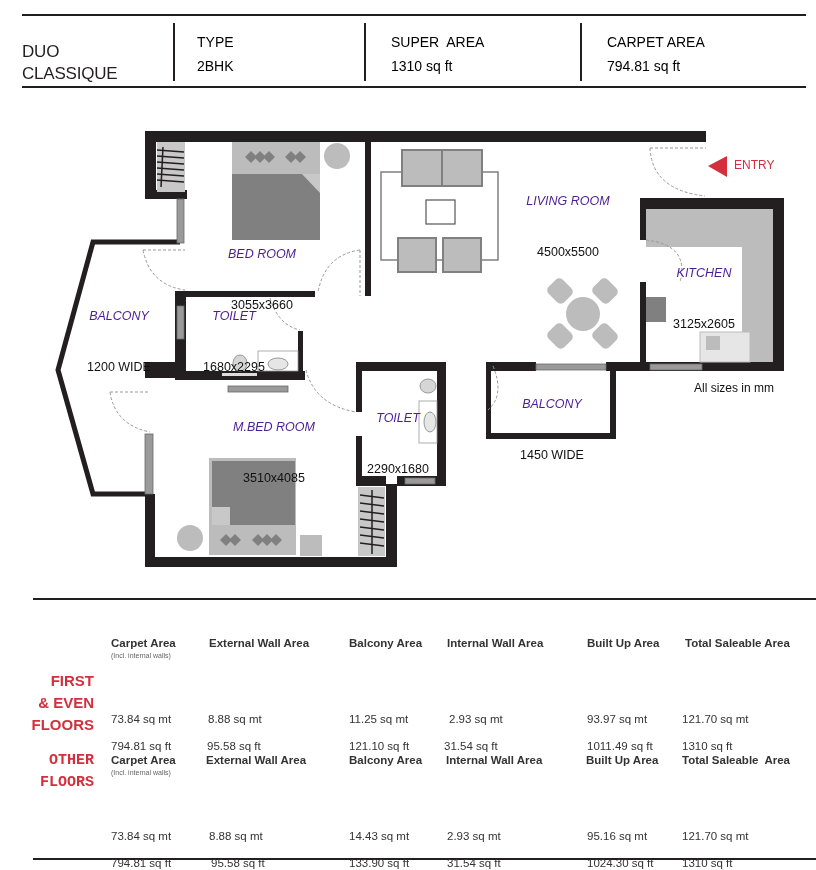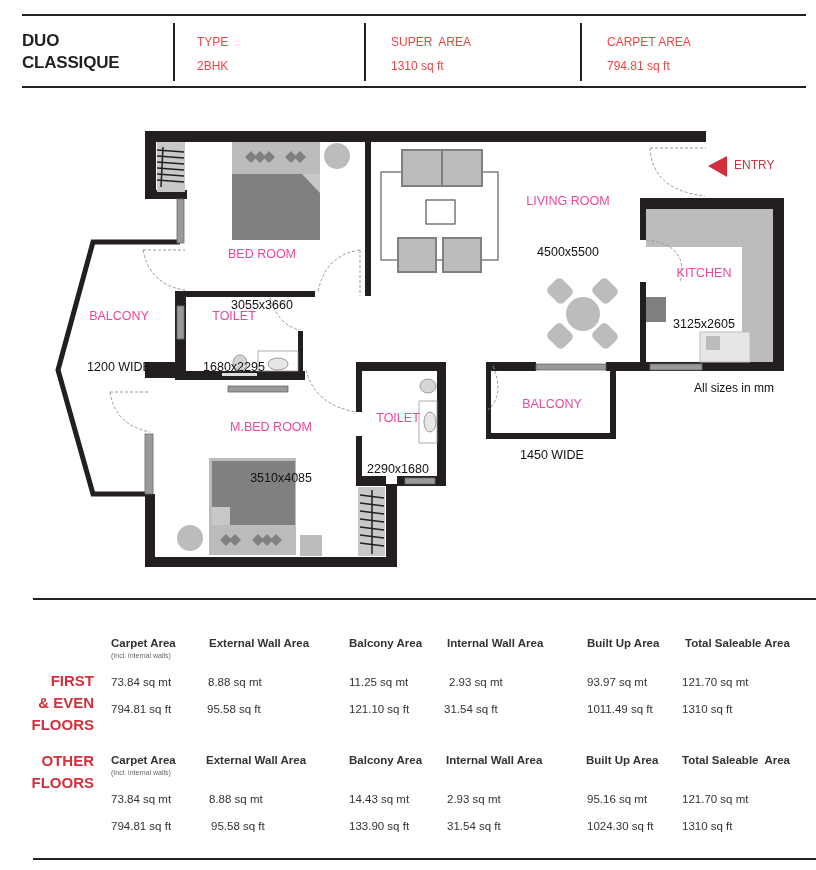--- a/index.html
+++ b/index.html
@@ -1,32 +1,32 @@
 <!DOCTYPE html>
 <html><head>
 <meta charset="utf-8">
 <style>
   html, body { margin:0; padding:0; background:#ffffff; }
   body { width:816px; height:870px; position:relative; overflow:hidden; font-family:"Liberation Sans", sans-serif; color:#333; }
   .hline { position:absolute; background:#231f20; }
   .vline { position:absolute; background:#231f20; width:2px; }
-  .hdr-title { position:absolute; left:22px; top:30px; font-size:17px; font-weight:bold; color:#231f20; line-height:22px; letter-spacing:-0.2px; }
-  .hdr-cell { position:absolute; top:34px; font-size:12px; color:#ef4444; }
+  .hdr-title { position:absolute; left:22px; top:41px; font-size:17px; font-weight:normal; color:#231f20; line-height:22px; letter-spacing:-0.2px; }
+  .hdr-cell { position:absolute; top:34px; font-size:14px; color:#000000; }
   .hdr-cell .lbl { display:block; line-height:16px; }
   .hdr-cell .val { display:block; margin-top:8px; line-height:16px; }
   .plan { position:absolute; left:0; top:0; }
   .rlabel { position:absolute; font-size:12.5px; text-align:center; line-height:15px; white-space:nowrap; }
-  .rlabel .nm { color:#ec4899; display:block; }
+  .rlabel .nm { color:#4c1d95; display:block;font-style:italic; }
   .rlabel .sz { color:#111; display:block;margin-top:36px; }
   .note { position:absolute; font-size:12px; color:#111; }
   .entry { position:absolute; font-size:12px; color:#d32f3c; }
   .floor-title { position:absolute; font-size:15px; font-weight:bold; color:#d32f3c; text-align:right; line-height:22px; }
   .colh { position:absolute; font-size:11.5px; font-weight:bold; color:#333; white-space:nowrap; }
   .sub { position:absolute; font-size:7px; color:#666; white-space:nowrap; }
-  .cell { position:absolute; font-size:11.5px; color:#333; white-space:nowrap; }
+  .cell { position:absolute; font-size:11.5px; color:#333; white-space:nowrap;margin-top:37px; }
 </style>
 </head>
 <body>
 
 <div class="hline" style="left:22px;top:14px;width:784px;height:2px;"></div>
 <div class="hline" style="left:22px;top:86px;width:784px;height:2px;"></div>
 <div class="hdr-title">
   <div>DUO</div>
   <div>CLASSIQUE</div>
 </div>
@@ -210,21 +210,21 @@
   <span class="sz">3125x2605</span>
 </div>
 <div class="rlabel" style="left:80px;top:309px;width:78px;">
   <span class="nm">BALCONY</span>
   <span class="sz">1200 WIDE</span>
 </div>
 <div class="rlabel" style="left:196px;top:309px;width:76px;">
   <span class="nm">TOILET</span>
   <span class="sz">1680x2295</span>
 </div>
-<div class="rlabel" style="left:212px;top:420px;width:100px;text-align:right;">
+<div class="rlabel" style="left:224px;top:420px;width:100px;">
   <span class="nm">M.BED ROOM</span>
   <span class="sz">3510x4085</span>
 </div>
 <div class="rlabel" style="left:360px;top:411px;width:76px;">
   <span class="nm">TOILET</span>
   <span class="sz">2290x1680</span>
 </div>
 <div class="rlabel" style="left:512px;top:397px;width:80px;">
   <span class="nm">BALCONY</span>
   <span class="sz">1450 WIDE</span>
@@ -254,21 +254,21 @@
 <div class="cell" style="left:587px;top:676px;">93.97 sq mt</div>
 <div class="cell" style="left:682px;top:676px;">121.70 sq mt</div>
 
 <div class="cell" style="left:111px;top:703px;">794.81 sq ft</div>
 <div class="cell" style="left:207px;top:703px;">95.58 sq ft</div>
 <div class="cell" style="left:349px;top:703px;">121.10 sq ft</div>
 <div class="cell" style="left:444px;top:703px;">31.54 sq ft</div>
 <div class="cell" style="left:587px;top:703px;">1011.49 sq ft</div>
 <div class="cell" style="left:682px;top:703px;">1310 sq ft</div>
 
-<div class="floor-title" style="left:20px;top:750px;width:74px;">
+<div class="floor-title" style="left:20px;top:750px;width:74px;font-family:Liberation Mono, monospace;">
   <div>OTHER</div>
   <div>FLOORS</div>
 </div>
 <div class="colh" style="left:111px;top:754px;">Carpet Area</div>
 <div class="sub" style="left:111px;top:769px;">(Incl. internal walls)</div>
 <div class="colh" style="left:206px;top:754px;">External Wall Area</div>
 <div class="colh" style="left:349px;top:754px;">Balcony Area</div>
 <div class="colh" style="left:446px;top:754px;">Internal Wall Area</div>
 <div class="colh" style="left:586px;top:754px;">Built Up Area</div>
 <div class="colh" style="left:682px;top:754px;white-space:pre;">Total Saleable  Area</div>

